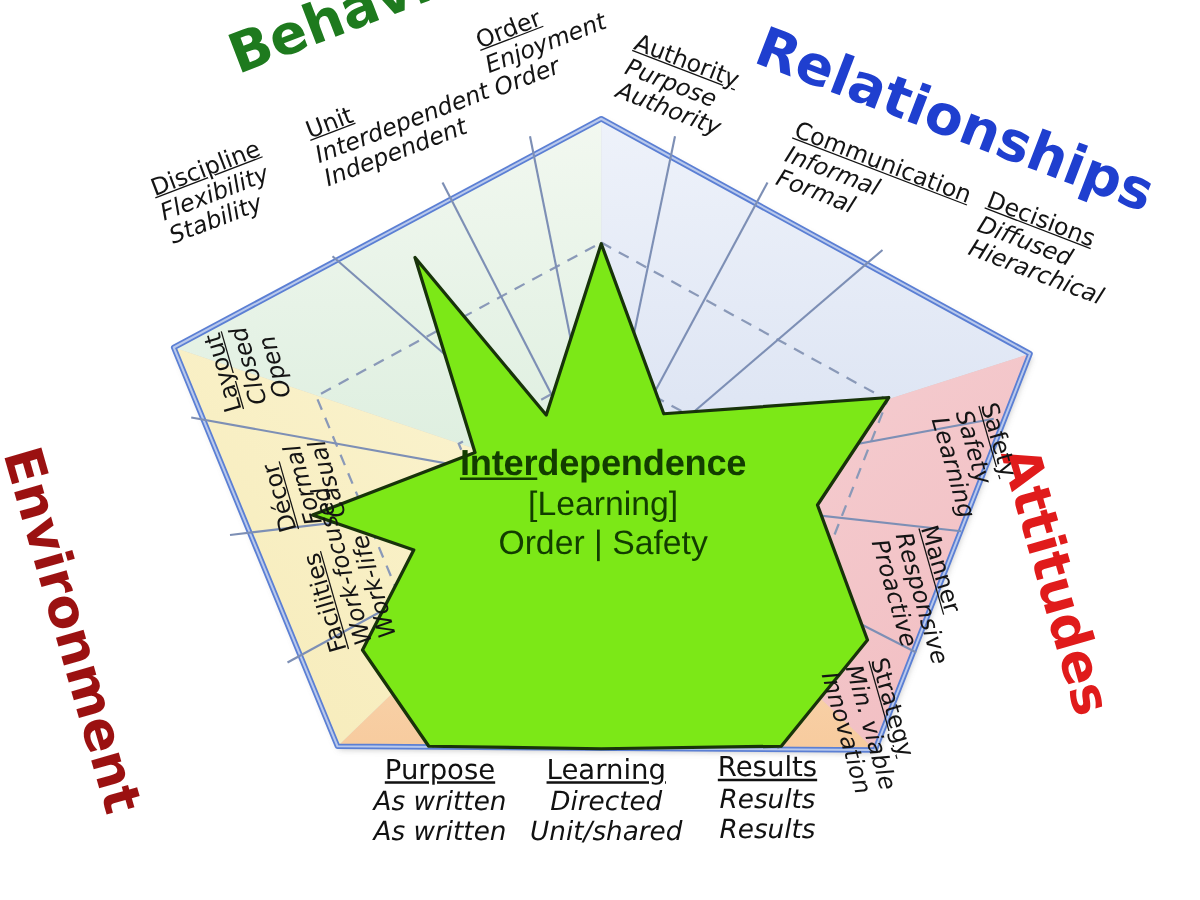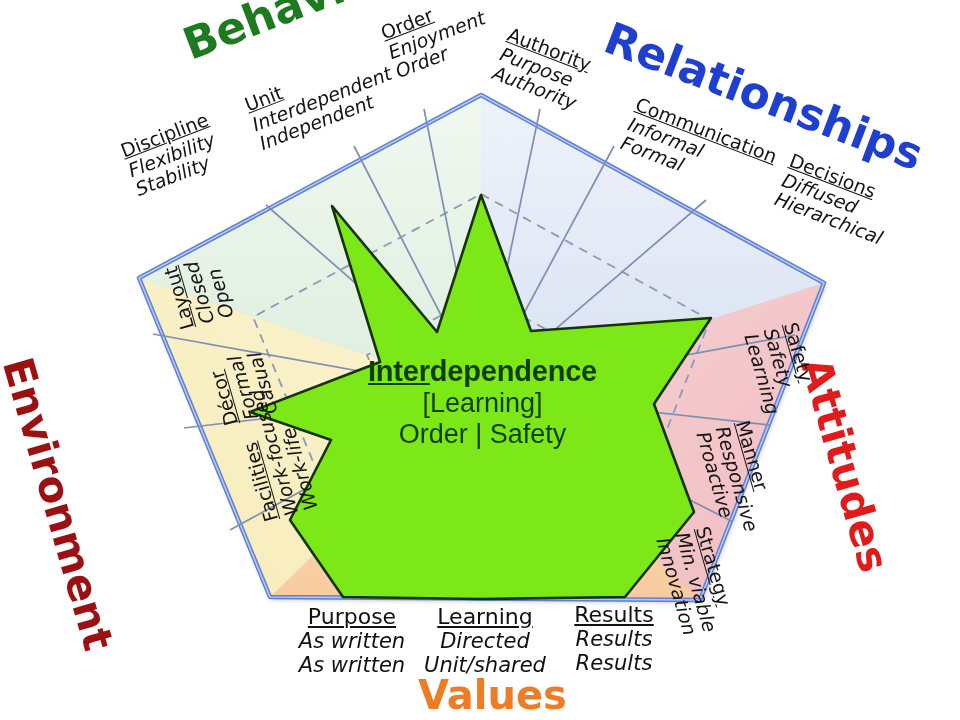--- a/index.html
+++ b/index.html
@@ -173,21 +173,20 @@
   </div>
 
   <div class="dim-title" style="left:176px;top:22px;font-size:44px;color:#1E7A1E;transform:rotate(-21deg);transform-origin:left top;">Behaviors</div>
 
   <div class="dim-title" style="left:616px;top:12px;font-size:44px;color:#1F3FCF;transform:rotate(21deg);transform-origin:left top;">Relationships</div>
 
   <div class="dim-title" style="left:838px;top:352px;font-size:42px;color:#E01B1B;transform:rotate(74deg);transform-origin:left top;">Attitudes</div>
 
   <div class="dim-title" style="left:40px;top:352px;font-size:42px;color:#9B1111;transform:rotate(74deg);transform-origin:left top;">Environment</div>
 
-  <div class="dim-title" style="left:418px;top:672px;font-size:40px;color:#ED7D24;">Values</div>
 
   <div class="axisgrp" style="left:118px;top:142px;transform:rotate(-21deg);transform-origin:left top;text-align:left;">
     <span class="hd">Discipline</span>
     <span class="it">Flexibility</span>
     <span class="it">Stability</span>
   </div>
 
   <div class="axisgrp" style="left:242px;top:96px;transform:rotate(-21deg);transform-origin:left top;text-align:left;">
     <span class="hd">Unit</span>
     <span class="it">Interdependent</span>

